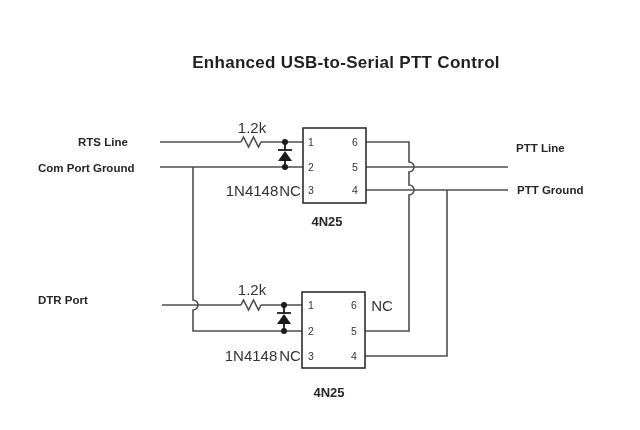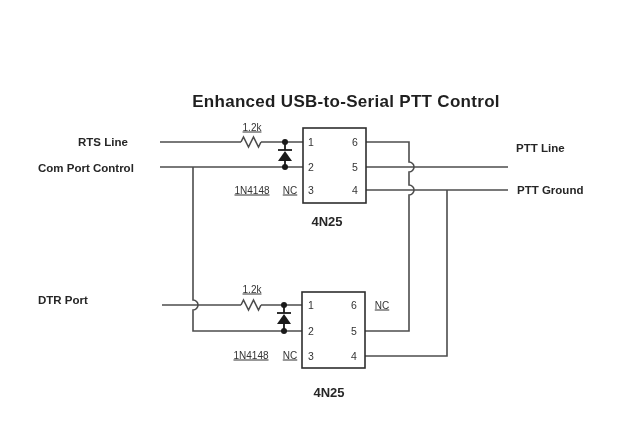--- a/index.html
+++ b/index.html
@@ -4,30 +4,28 @@
 <style>
   html,body{margin:0;padding:0;}
   body{
     width:640px;height:430px;position:relative;background:#ffffff;
     font-family:"Liberation Sans", sans-serif;overflow:hidden;
   }
   .abs{position:absolute;white-space:nowrap;}
   .title{
     font-size:17px;font-weight:700;color:#1f1f1f;letter-spacing:0.3px;
     transform:translate(-50%,-50%);
-    margin-top:39px;
   }
   .node-label{
     font-size:11.5px;font-weight:700;color:#262626;
     transform:translateY(-50%);
   }
   .comp-label{
-    font-size:10px;font-weight:400;color:#333333;
+    font-size:15px;font-weight:400;color:#333333;
     transform:translate(-50%,-50%);
-    text-decoration:underline;
   }
   .pin-label{
     font-size:10.5px;font-weight:400;color:#333333;
     transform:translateY(-50%);
   }
   .ic-name{
     font-size:13px;font-weight:700;color:#262626;
     transform:translate(-50%,-50%);
   }
   svg{position:absolute;left:0;top:0;}
@@ -74,21 +72,21 @@
     <circle class="solid" cx="284" cy="331" r="3"></circle>
   </g>
 
   <rect class="boxline" x="303" y="128" width="63" height="75"></rect>
   <rect class="boxline" x="302" y="292" width="63" height="76"></rect>
 </svg>
 
 <div class="abs title" style="left:346px;top:63px;">Enhanced USB-to-Serial PTT Control</div>
 
 <div class="abs node-label" style="left:32px;top:142px;margin-left:46px;">RTS Line</div>
-<div class="abs node-label" style="left:38px;top:168px;">Com Port Control</div>
+<div class="abs node-label" style="left:38px;top:168px;">Com Port Ground</div>
 <div class="abs node-label" style="left:38px;top:300px;">DTR Port</div>
 <div class="abs node-label" style="left:516px;top:148px;text-align:right;">PTT Line</div>
 <div class="abs node-label" style="left:517px;top:190px;">PTT Ground</div>
 
 <div class="abs comp-label" style="left:252px;top:127px;">1.2k</div>
 <div class="abs comp-label" style="left:252px;top:289px;">1.2k</div>
 
 <div class="abs comp-label" style="left:252px;top:190px;">1N4148</div>
 <div class="abs comp-label" style="left:251px;top:355px;">1N4148</div>
 

